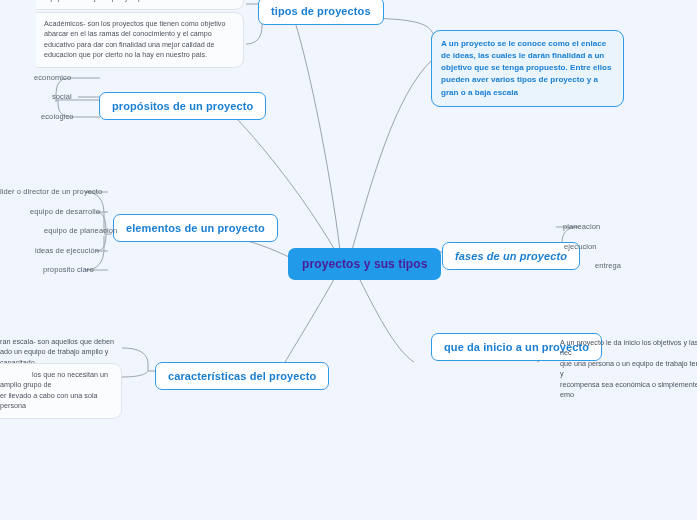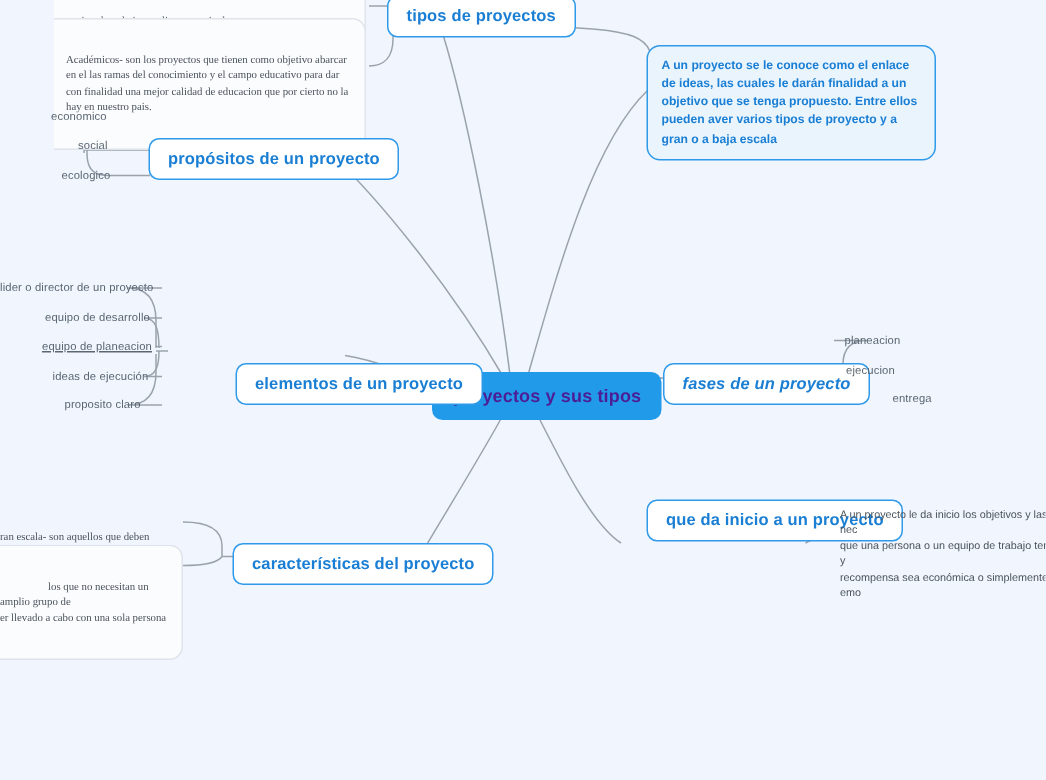--- a/index.html
+++ b/index.html
@@ -47,23 +47,22 @@
   }
 
   
   .note{
     background:#fbfcfe;
     border:1px solid #dfe3ea;
     border-radius:9px;
     color:#4a535c;
     font-size:7.2px;
     line-height:1.45;
-    padding:22px 8px;
+    padding:6px 8px;
     white-space:normal;
-    font-family:Liberation Serif, serif;
   }
   .note.flat-left{border-top-left-radius:0;border-bottom-left-radius:0;border-left:none;}
 
   
   .info{
     background:#e9f4fd;
     border:1.6px solid #2f9aea;
     border-radius:9px;
     color:#1a7fd4;
     font-weight:bold;
@@ -156,30 +155,30 @@
   <div class="node leaf" style="left:32px;top:72px;">
     <span>economico</span>
   </div>
   <div class="node leaf" style="left:50px;top:91px;">
     <span>social</span>
   </div>
   <div class="node leaf" style="left:39px;top:111px;">
     <span>ecologico</span>
   </div>
 
-  <div class="node main" style="left:113px;top:242px;margin-left:44px;">
+  <div class="node main" style="left:113px;top:214px;">
     <span>elementos de un proyecto</span>
   </div>
   <div class="node leaf" style="left:-2px;top:186px;">
     <span>lider o director de un proyecto</span>
   </div>
   <div class="node leaf" style="left:28px;top:206px;">
     <span>equipo de desarrollo</span>
   </div>
-  <div class="node leaf" style="left:26px;top:225px;text-decoration:underline;">
+  <div class="node leaf" style="left:42px;top:225px;">
     <span>equipo de planeacion</span>
   </div>
   <div class="node leaf" style="left:33px;top:245px;">
     <span>ideas de ejecución</span>
   </div>
   <div class="node leaf" style="left:41px;top:264px;">
     <span>proposito claro</span>
   </div>
 
   <div class="node main" style="left:155px;top:362px;">

